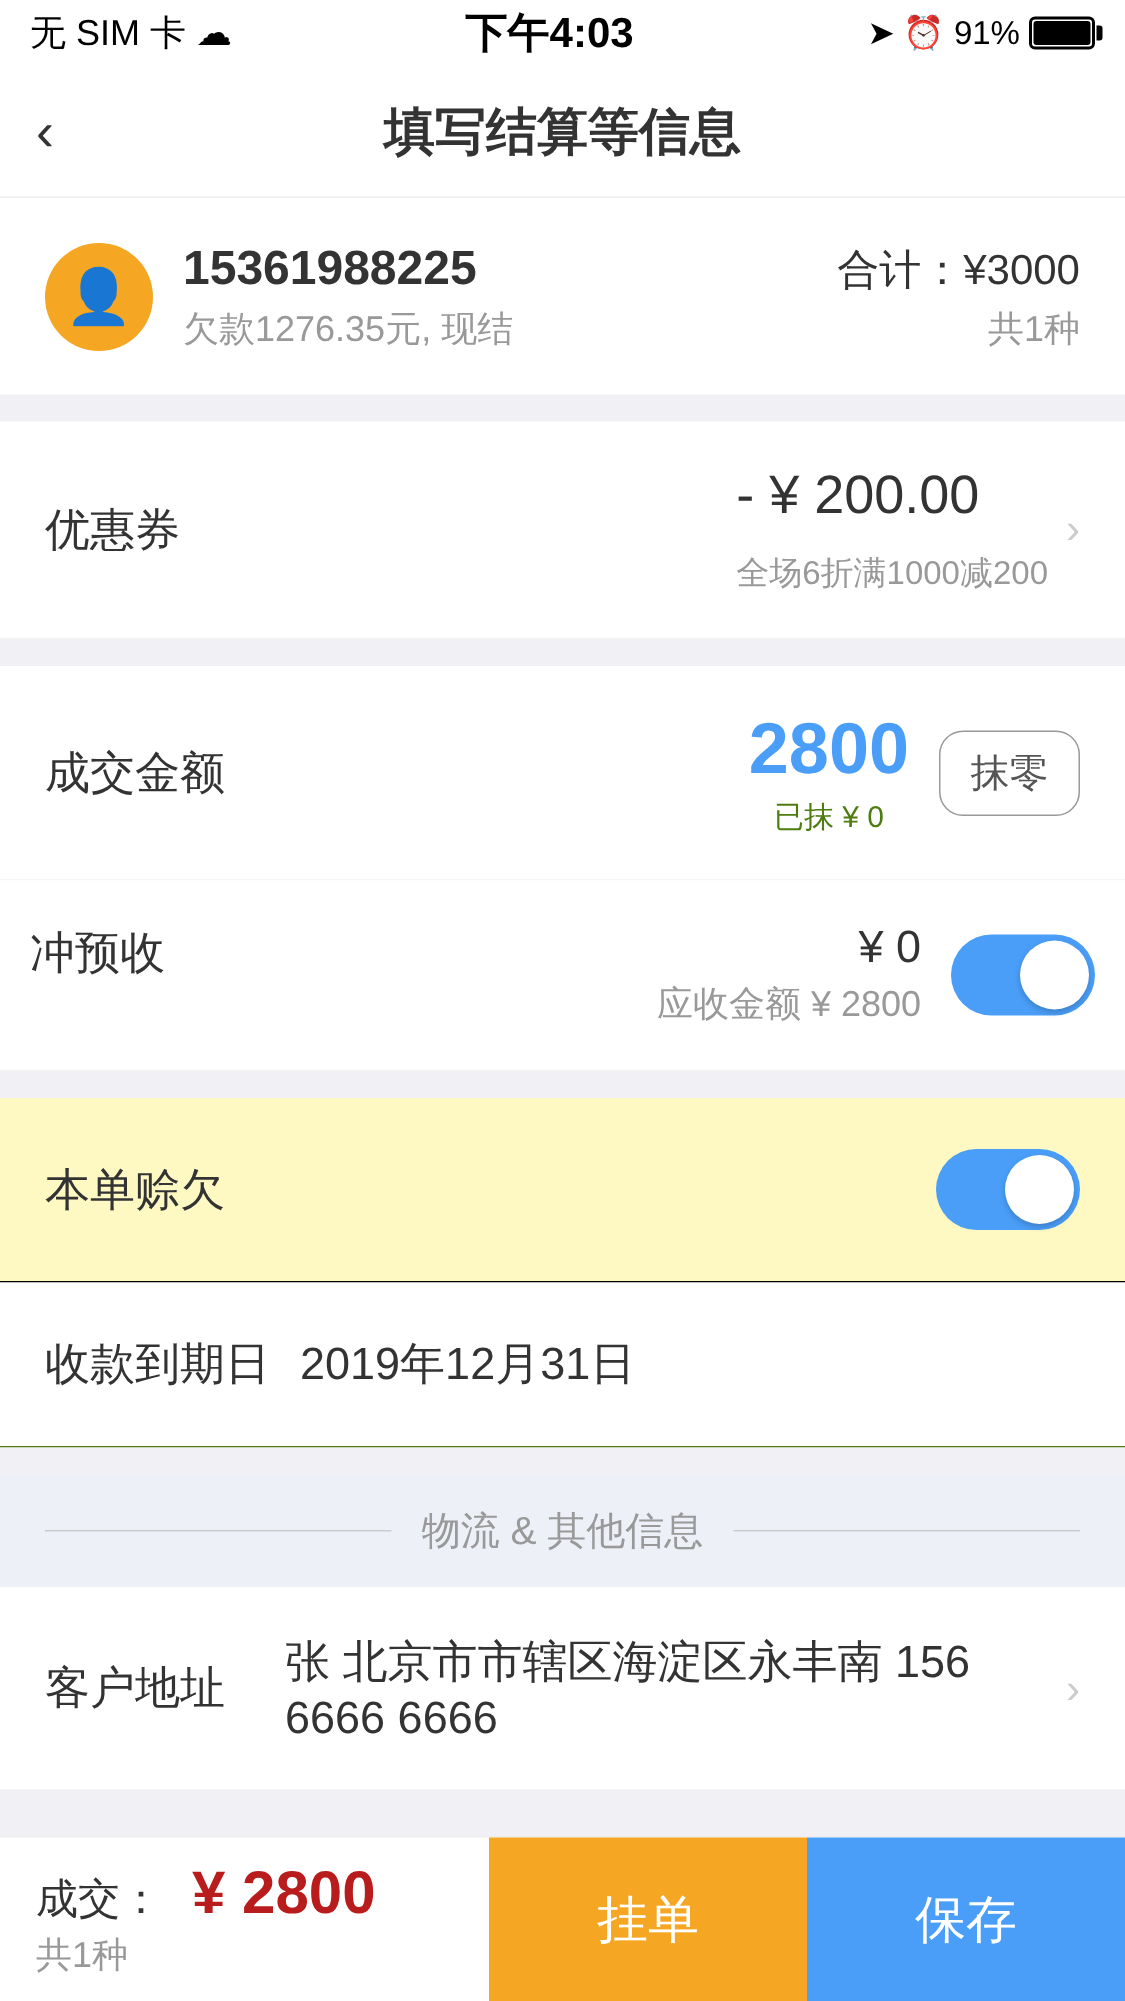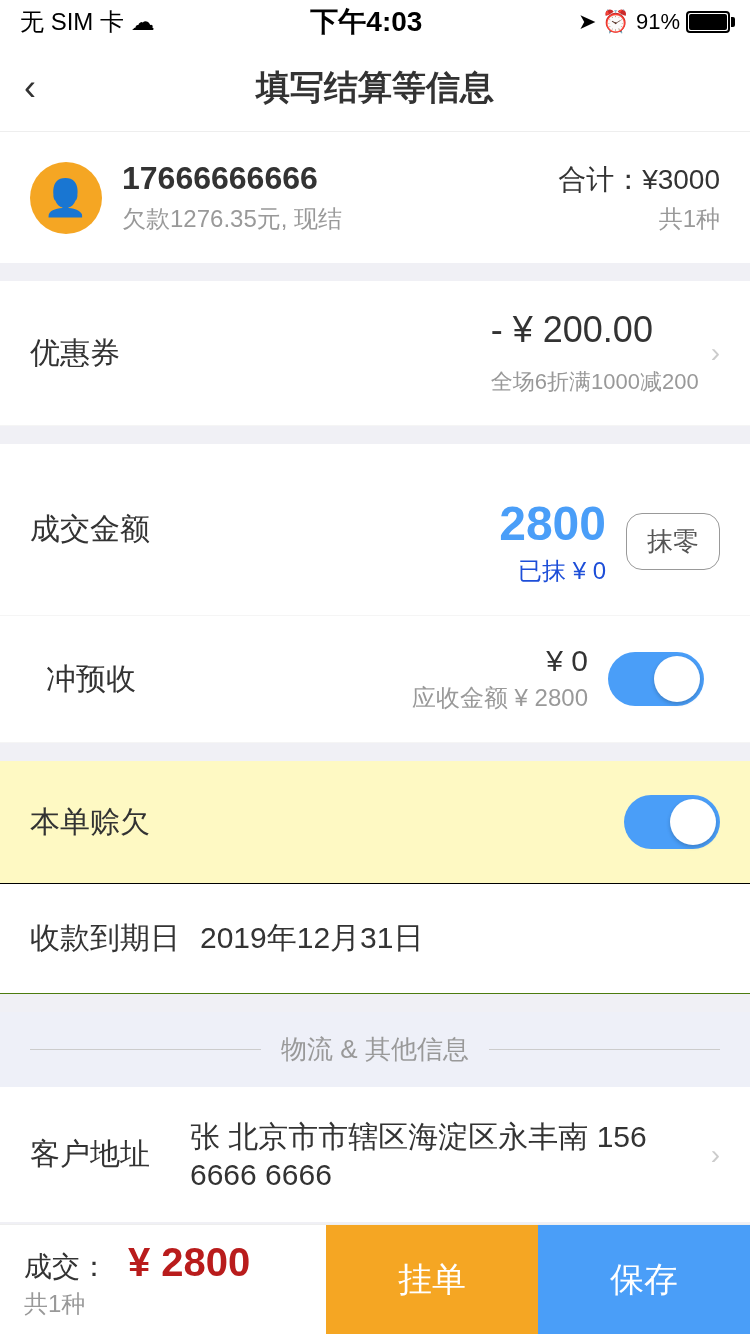--- a/index.html
+++ b/index.html
@@ -154,54 +154,52 @@
       border-bottom: 1px solid #f5f5f5;
     }
     .transaction-label {
       font-size: 30px;
       color: #333;
     }
     .transaction-right {
       display: flex;
       align-items: center;
       gap: 20px;
-      margin-top: 24px;
     }
     .transaction-amount-block {
       text-align: right;
     }
     .transaction-amount {
       font-size: 48px;
       font-weight: 600;
       color: #4a9ef8;
     }
     .transaction-sub {
-      font-size: 24px;
-      color: #1d4ed8;
-      text-align: right;
+      font-size: 20px;
+      color: #4d7c0f;
+      text-align: center;
       margin-top: 4px;
     }
     .round-btn {
       border: 1px solid #999;
       border-radius: 16px;
       padding: 10px 20px;
       font-size: 26px;
       color: #555;
       background: #fff;
       cursor: pointer;
       white-space: nowrap;
     }
 
     
     .prepaid-row {
       width: 750px;
       background: #fff;
-      padding: 28px 46px;
-      display: flex;
-      align-items: center;
+      padding: 28px 20px;
+      display: flex;
       justify-content: space-between;
       border-bottom: 1px solid #f5f5f5;
     }
     .prepaid-label { font-size: 30px; color: #333; }
     .prepaid-right {
       display: flex;
       align-items: center;
       gap: 20px;
     }
     .prepaid-amount-block { text-align: right; }
@@ -363,21 +361,21 @@
 </div>
 
 <div class="content">
 
   <div class="user-info-card">
     <div class="user-left">
       <div class="user-avatar">
         <span>👤</span>
       </div>
       <div>
-        <div class="user-name">17666666666</div>
+        <div class="user-name">15361988225</div>
         <div class="user-sub">欠款1276.35元, 现结</div>
       </div>
     </div>
     <div class="user-right">
       <div class="total-amount">合计：¥3000</div>
       <div class="total-count">共1种</div>
     </div>
   </div>
 
   <div class="list-card">

